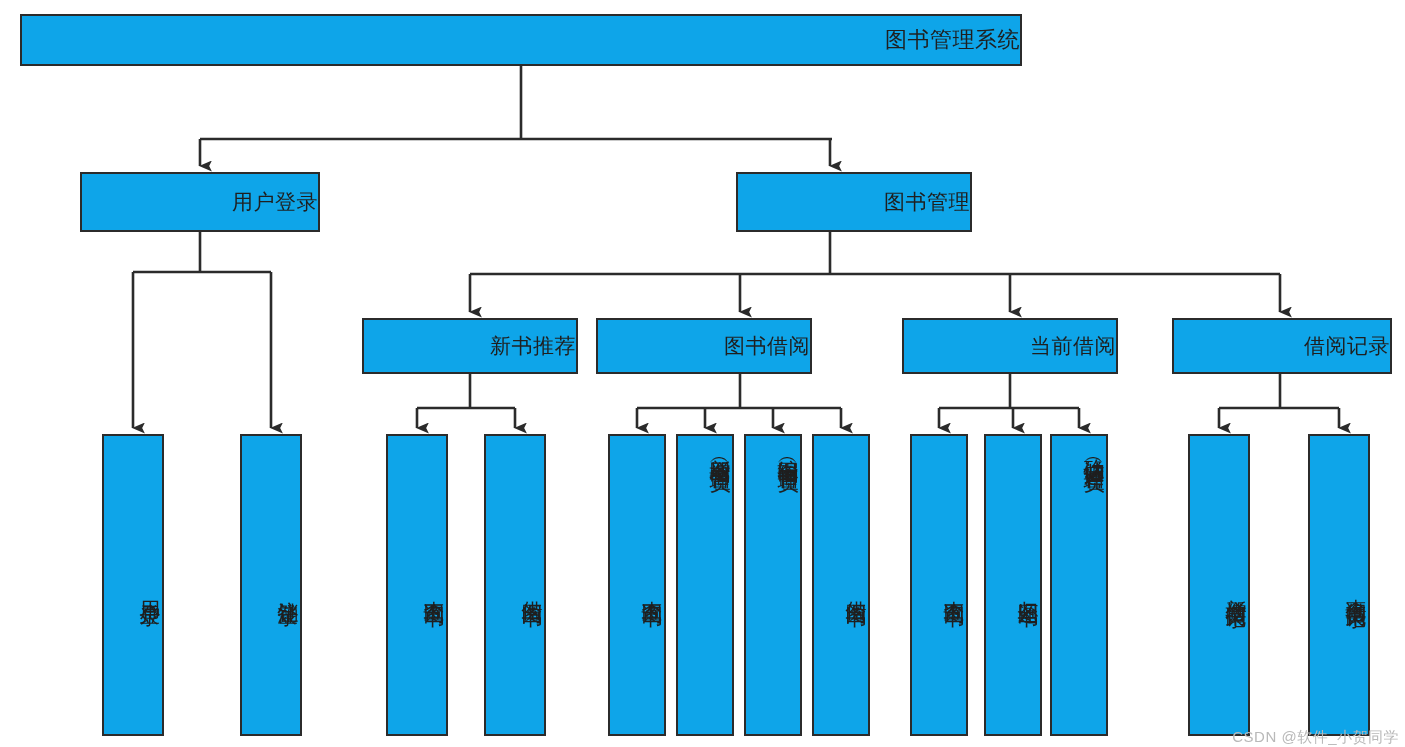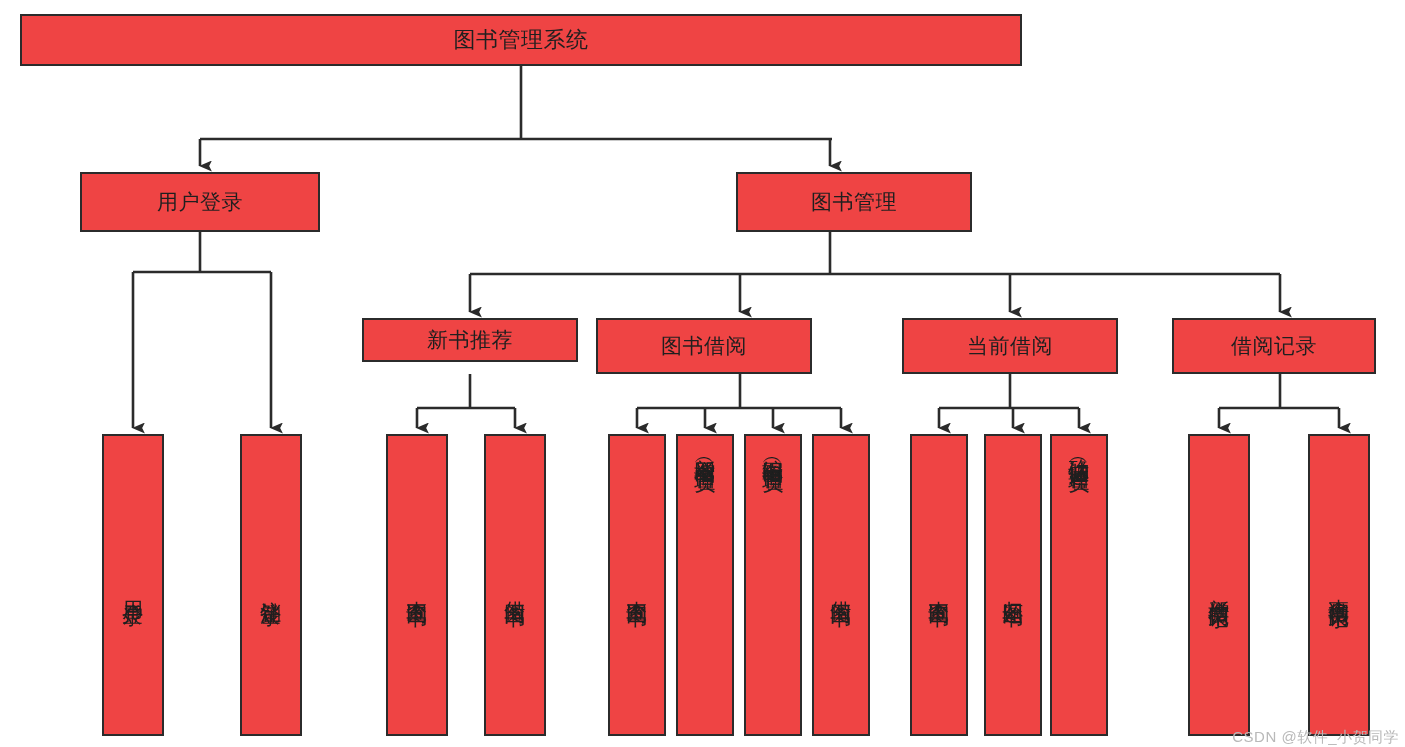--- a/index.html
+++ b/index.html
@@ -22,25 +22,25 @@
     position: absolute;
     left: 0;
     top: 0;
     width: 1405px;
     height: 747px;
   }
   
   .node {
     position: absolute;
     box-sizing: border-box;
-    background: #ef4444;
+    background: #0ea5e9;
     border: 2.5px solid #2b2b2b;
     display: flex;
     align-items: center;
-    justify-content: center;
+    justify-content: flex-end;
     z-index: 3;
   }
   .node .label {
     color: #1f1f1f;
     font-size: 21px;
     line-height: 1.18;
     letter-spacing: 0.5px;
     white-space: nowrap;
     user-select: none;
   }
@@ -137,30 +137,30 @@
     <span class="label">图书管理系统</span>
   </div>
 
   <div class="node node-mid" style="left:80px; top:172px; width:240px; height:60px;">
     <span class="label">用户登录</span>
   </div>
   <div class="node node-mid" style="left:712px; top:172px; width:236px; height:60px;margin-left:24px;">
     <span class="label">图书管理</span>
   </div>
 
-  <div class="node node-mid" style="left:362px; top:318px; width:216px; height:44px;">
+  <div class="node node-mid" style="left:362px; top:318px; width:216px; height:56px;">
     <span class="label">新书推荐</span>
   </div>
   <div class="node node-mid" style="left:596px; top:318px; width:216px; height:56px;">
     <span class="label">图书借阅</span>
   </div>
   <div class="node node-mid" style="left:902px; top:318px; width:216px; height:56px;">
     <span class="label">当前借阅</span>
   </div>
-  <div class="node node-mid" style="left:1172px; top:318px; width:204px; height:56px;">
+  <div class="node node-mid" style="left:1172px; top:318px; width:220px; height:56px;">
     <span class="label">借阅记录</span>
   </div>
 
   <div class="node node-leaf align-center" style="left:102px; top:434px; width:62px; height:302px;">
     <span class="label">用户登录</span>
   </div>
   <div class="node node-leaf align-center" style="left:240px; top:434px; width:62px; height:302px;">
     <span class="label">注销登录</span>
   </div>
 

